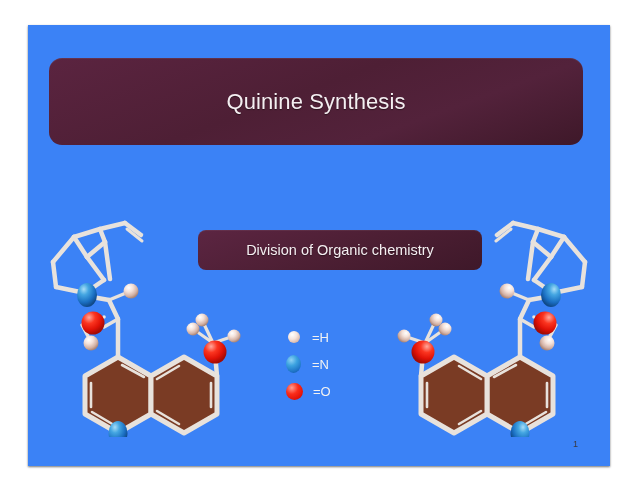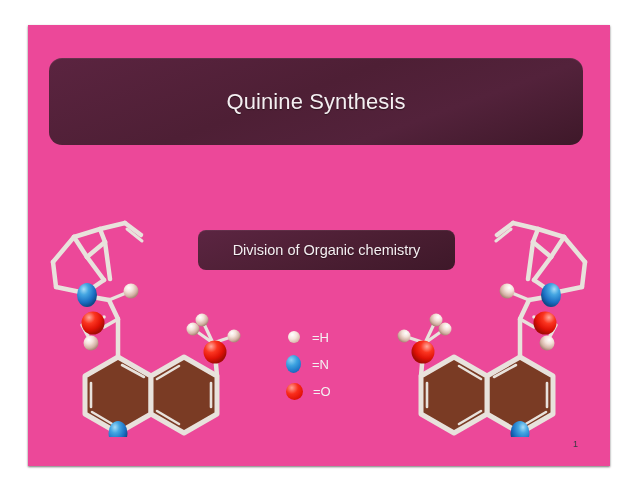--- a/index.html
+++ b/index.html
@@ -13,21 +13,21 @@
     overflow: hidden;
     font-family: "Liberation Sans", sans-serif;
   }
 
   #slide-frame {
     position: absolute;
     left: 28px;
     top: 25px;
     width: 582px;
     height: 441px;
-    background: #ec4899;
+    background: #3b82f6;
     overflow: hidden;
     box-shadow: 0 1px 2px rgba(0,0,0,0.55);
   }
 
   
   #title-banner {
     position: absolute;
     left: 21px;
     top: 33px;
     width: 534px;
@@ -48,21 +48,21 @@
     padding: 0 14px;
     text-shadow: 0 1px 1px rgba(0,0,0,0.45);
   }
   #title-banner .title-lines div { white-space: nowrap; }
 
   
   #subtitle-banner {
     position: absolute;
     left: 170px;
     top: 205px;
-    width: 257px;
+    width: 284px;
     height: 40px;
     border-radius: 8px;
     background: linear-gradient(160deg, #5c2542 0%, #4d1f34 50%, #3e1829 100%);
     box-shadow: inset 0 1px 0 rgba(255,255,255,0.06);
     display: flex;
     align-items: center;
     justify-content: center;
     z-index: 5;
     text-align: right;
   }

